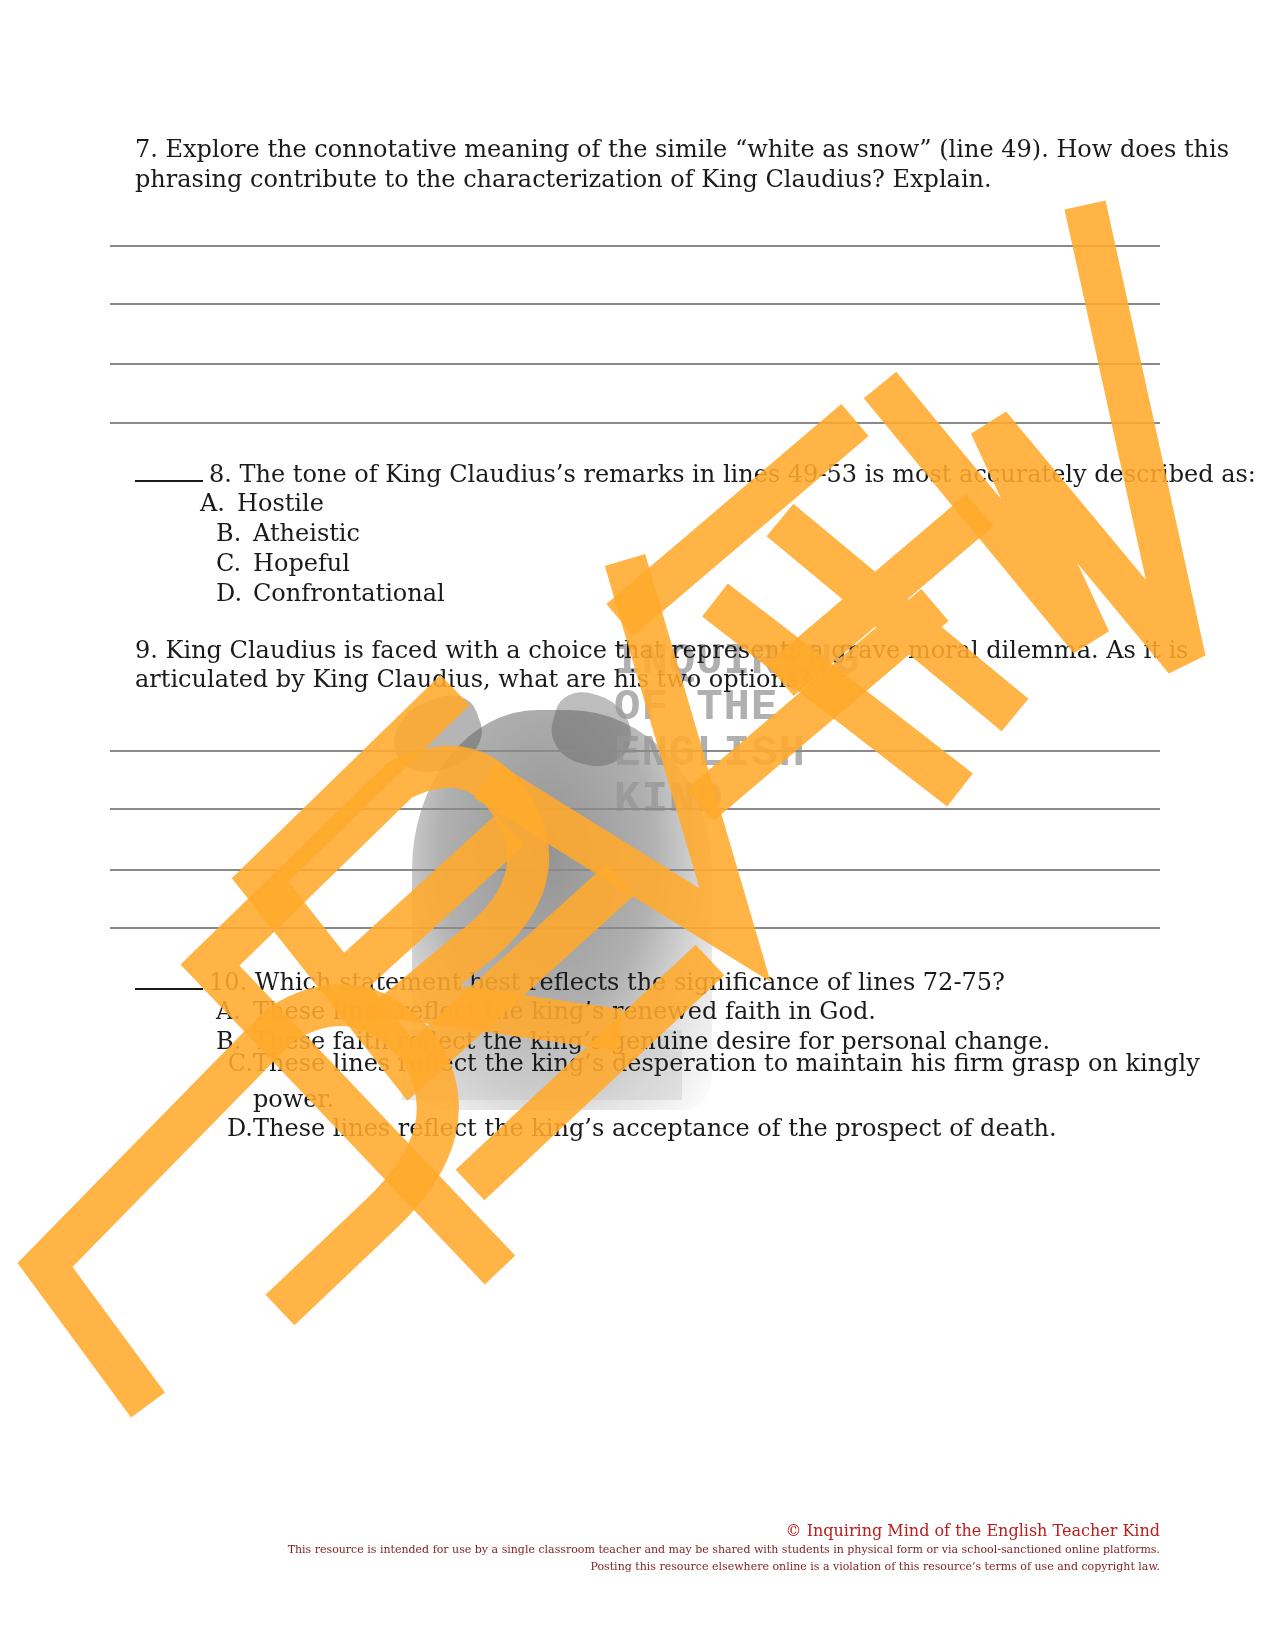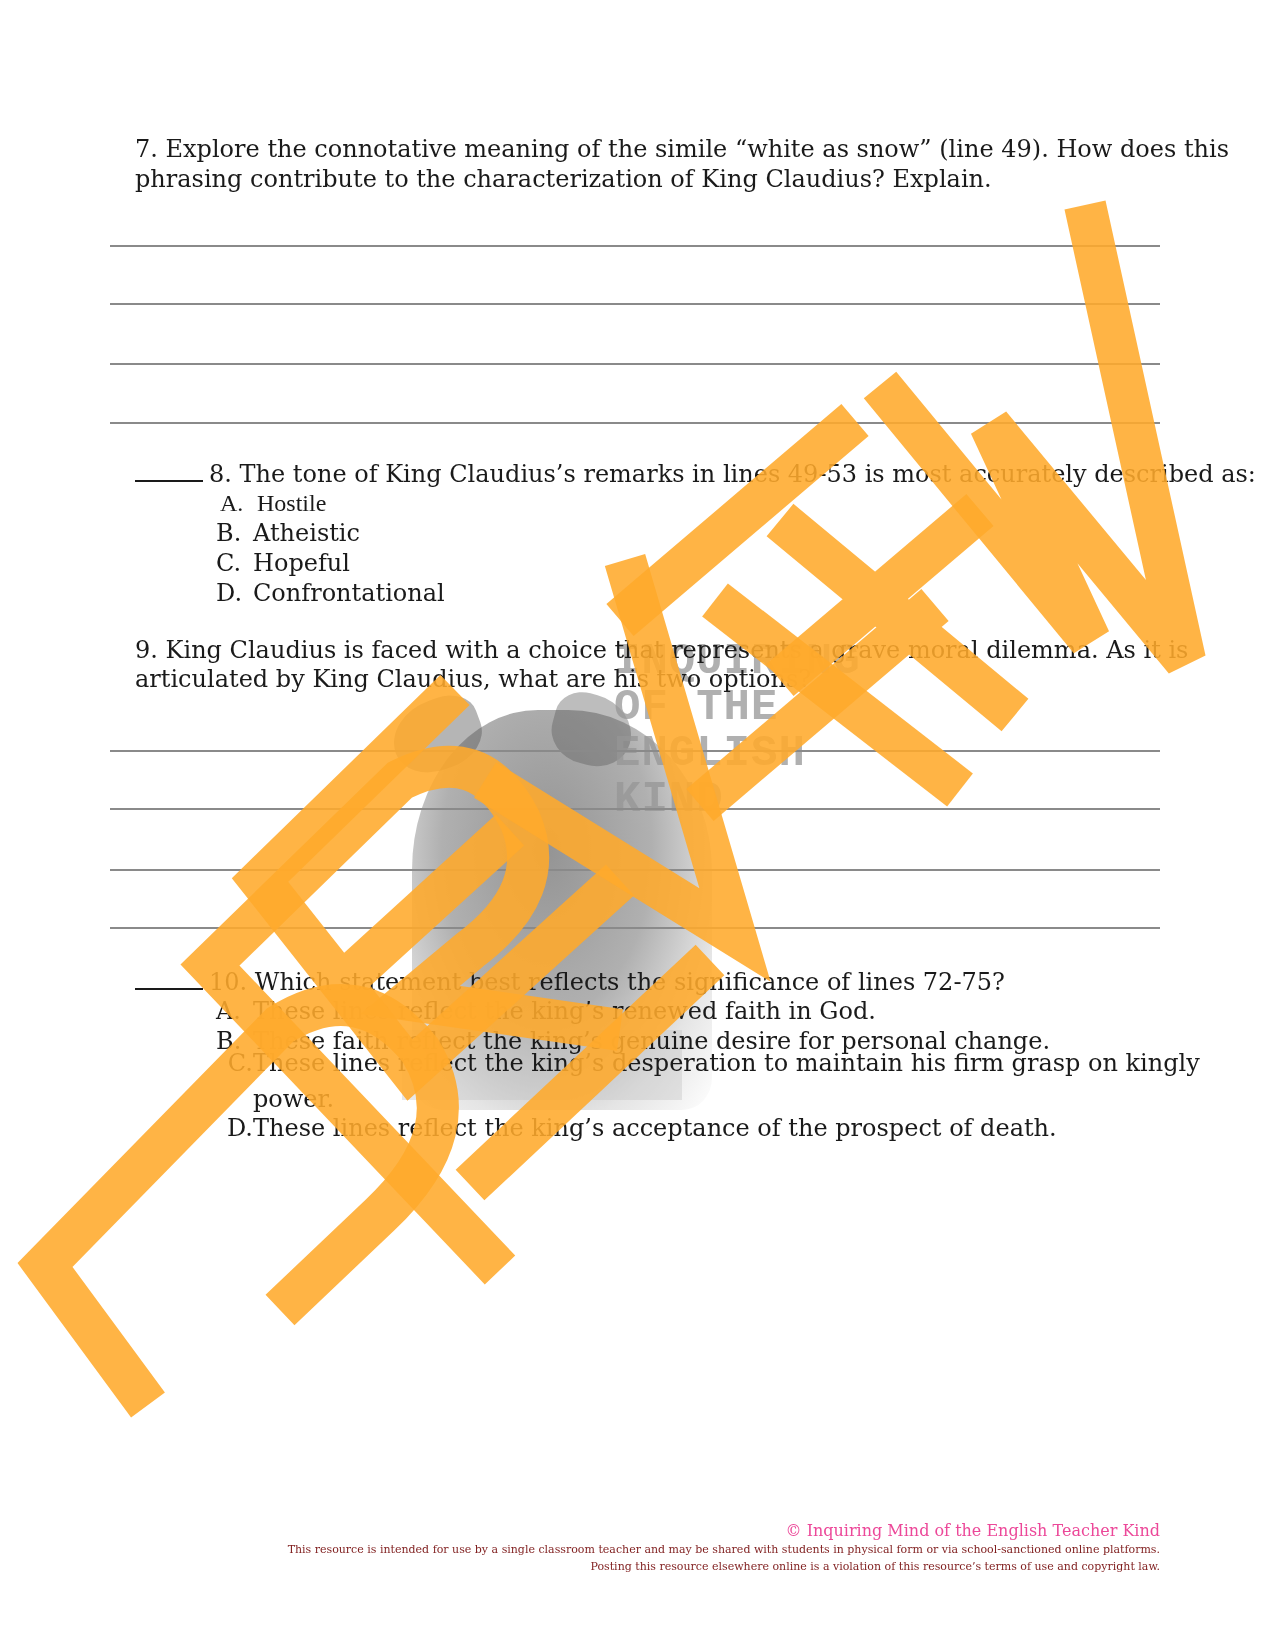--- a/index.html
+++ b/index.html
@@ -21,21 +21,21 @@
   .logo-wm .words { position: absolute; left: 222px; top: -62px; font-family: Liberation Mono, monospace;
          color: rgba(150,150,150,0.75); font-size: 44px; line-height: 46px; font-weight: bold; letter-spacing: 1px; }
 
   .q { position: absolute; font-size: 24px; line-height: 30px; white-space: nowrap; margin-left: 32px; }
   .blank { display: inline-block; width: 68px; border-bottom: 2px solid #1a1a1a; margin-right: 6px; height: 22px; vertical-align: baseline; }
   .opt { position: absolute; font-size: 24px; line-height: 30px; white-space: nowrap; }
   .opt .letter { display: inline-block; width: 37px; }
   .rule { position: absolute; left: 110px; width: 1050px; height: 0; border-top: 2px solid #8a8a8a; }
 
   .footer { position: absolute; right: 115px; text-align: right; white-space: nowrap; }
-  .footer .copy { font-size: 16px; color: #ec4899; line-height: 20px; }
+  .footer .copy { font-size: 16px; color: #b91c1c; line-height: 20px; }
   .footer .note { font-size: 11px; color: #7f1d1d; line-height: 17px; }
 
   
   .preview-wm { position: absolute; left: 0; top: 0; width: 1275px; height: 1650px; pointer-events: none; }
 </style>
 </head>
 <body>
 
 <div class="page">
 
@@ -58,21 +58,21 @@
     <div class="rule" style="top:245px;"></div>
     <div class="rule" style="top:303px;"></div>
     <div class="rule" style="top:363px;"></div>
     <div class="rule" style="top:422px;"></div>
   </div>
 
   <div>
     <div class="q" style="left:103px; top:458px;">
       <span class="blank"></span><span>8. The tone of King Claudius’s remarks in lines 49-53 is most accurately described as:</span>
     </div>
-    <div class="opt" style="left:220px; top:488px;font-family:Liberation Serif, serif;">
+    <div class="opt" style="left:200px; top:488px;">
       <span class="letter">A.</span><span>Hostile</span>
     </div>
     <div class="opt" style="left:216px; top:518px;">
       <span class="letter">B.</span><span>Atheistic</span>
     </div>
     <div class="opt" style="left:216px; top:548px;">
       <span class="letter">C.</span><span>Hopeful</span>
     </div>
     <div class="opt" style="left:216px; top:578px;">
       <span class="letter">D.</span><span>Confrontational</span>

